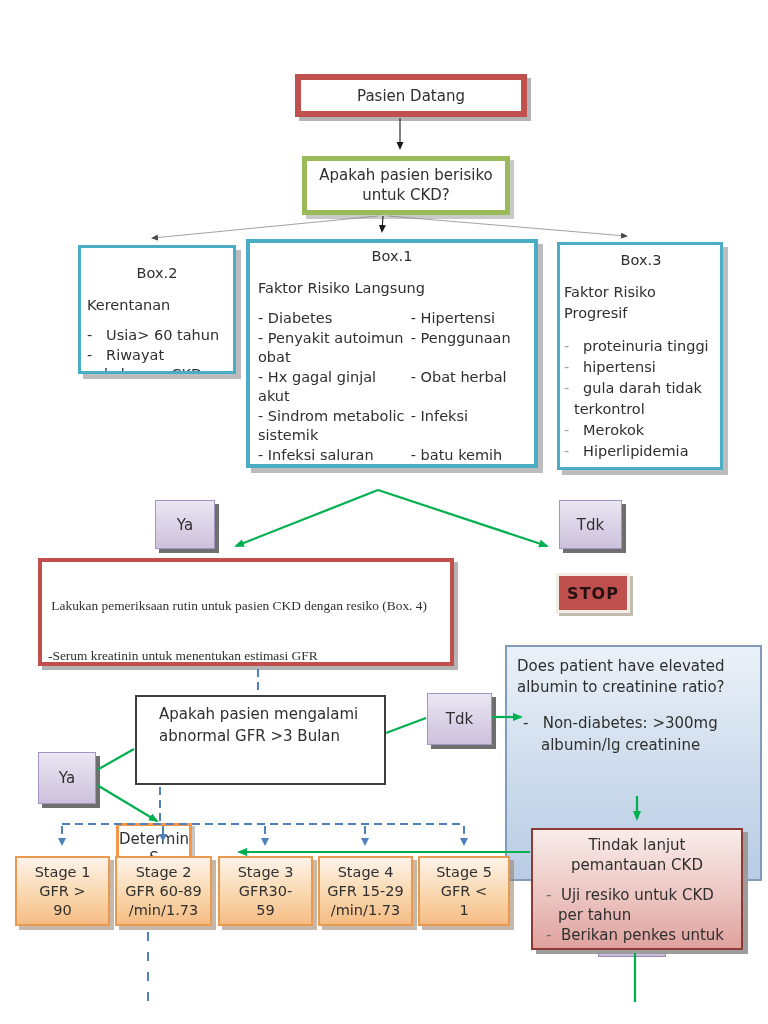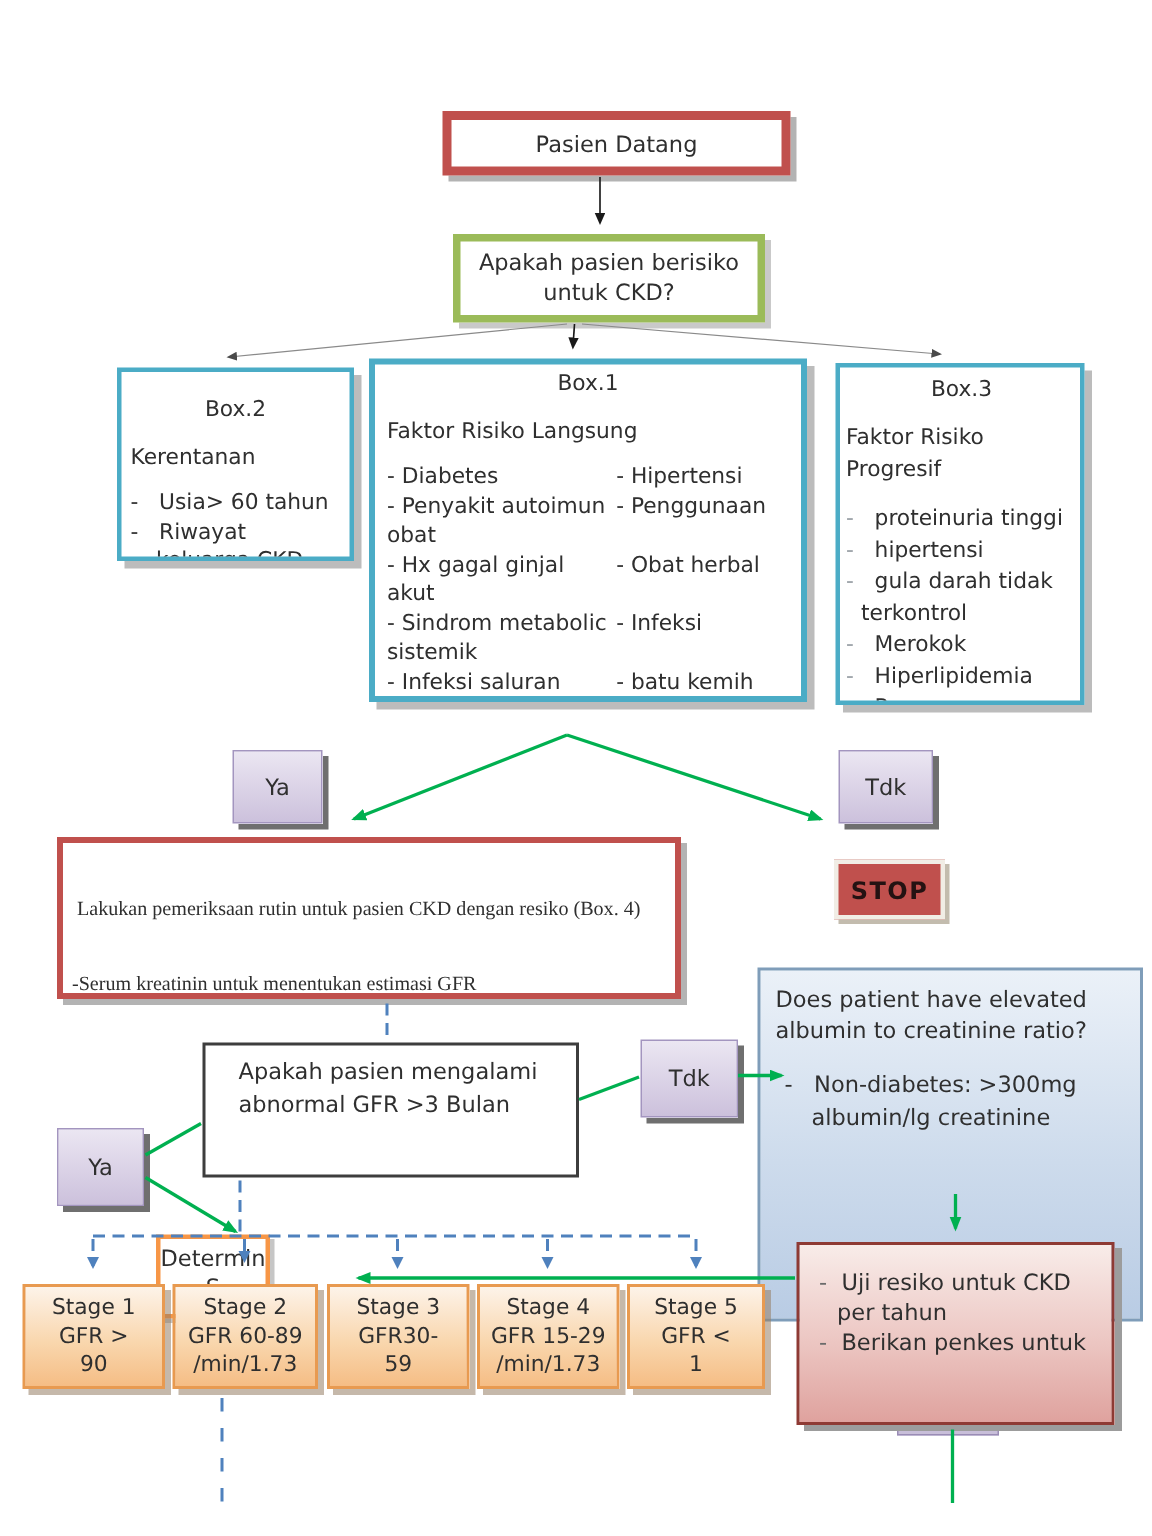--- a/index.html
+++ b/index.html
@@ -59,21 +59,21 @@
   
   #n-albumin { left:505px; top:645px; width:257px; height:236px; z-index:1;
     background:linear-gradient(180deg,#ebf1f8 0%,#cddbec 55%,#b9cce4 100%);
     border:2px solid #7f9db9; padding:9px 10px; font-size:15px; line-height:21px; }
 
   
   #n-gfr { left:135px; top:695px; width:251px; height:90px;
     border:2px solid #3d3d3d; padding:6px 22px; font-size:15px; line-height:22px; }
 
   
-  #n-determin { left:104px; top:823px; width:76px; height:56px; z-index:1;
+  #n-determin { left:116px; top:823px; width:76px; height:56px; z-index:1;
     border:3px solid #F79646; box-shadow:3px 3px 0 #c6c6c6;
     text-align:center; font-size:15px; line-height:19px; padding-top:4px; }
 
   
   .stage { top:856px; height:70px; z-index:2; font-size:14.5px; line-height:19px;
     background:linear-gradient(#fdf3e9 0%,#f9d7ae 55%,#f5bd85 100%);
     border:2px solid #e89a50; box-shadow:4px 4px 0 rgba(150,125,100,.55); }
   #n-s1 { left:15px;  width:95px;align-items:center; }
   #n-s2 { left:115px; width:97px; }
   #n-s3 { left:218px; width:95px; }
@@ -276,19 +276,20 @@
   </div>
   <div class="node stage ctr" id="n-s5">
     <div>Stage 5</div>
     <div>GFR &lt;</div>
     <div>1</div>
   </div>
 
   <div class="node" id="n-strip"></div>
 
   <div class="node" id="n-tindak">
+    <div class="t">Tindak lanjut pemantauan CKD</div>
     <ul>
       <li>Uji resiko untuk CKD per tahun</li>
       <li>Berikan penkes untuk</li>
     </ul>
   </div>
 
 </div>
 
 </body></html>

